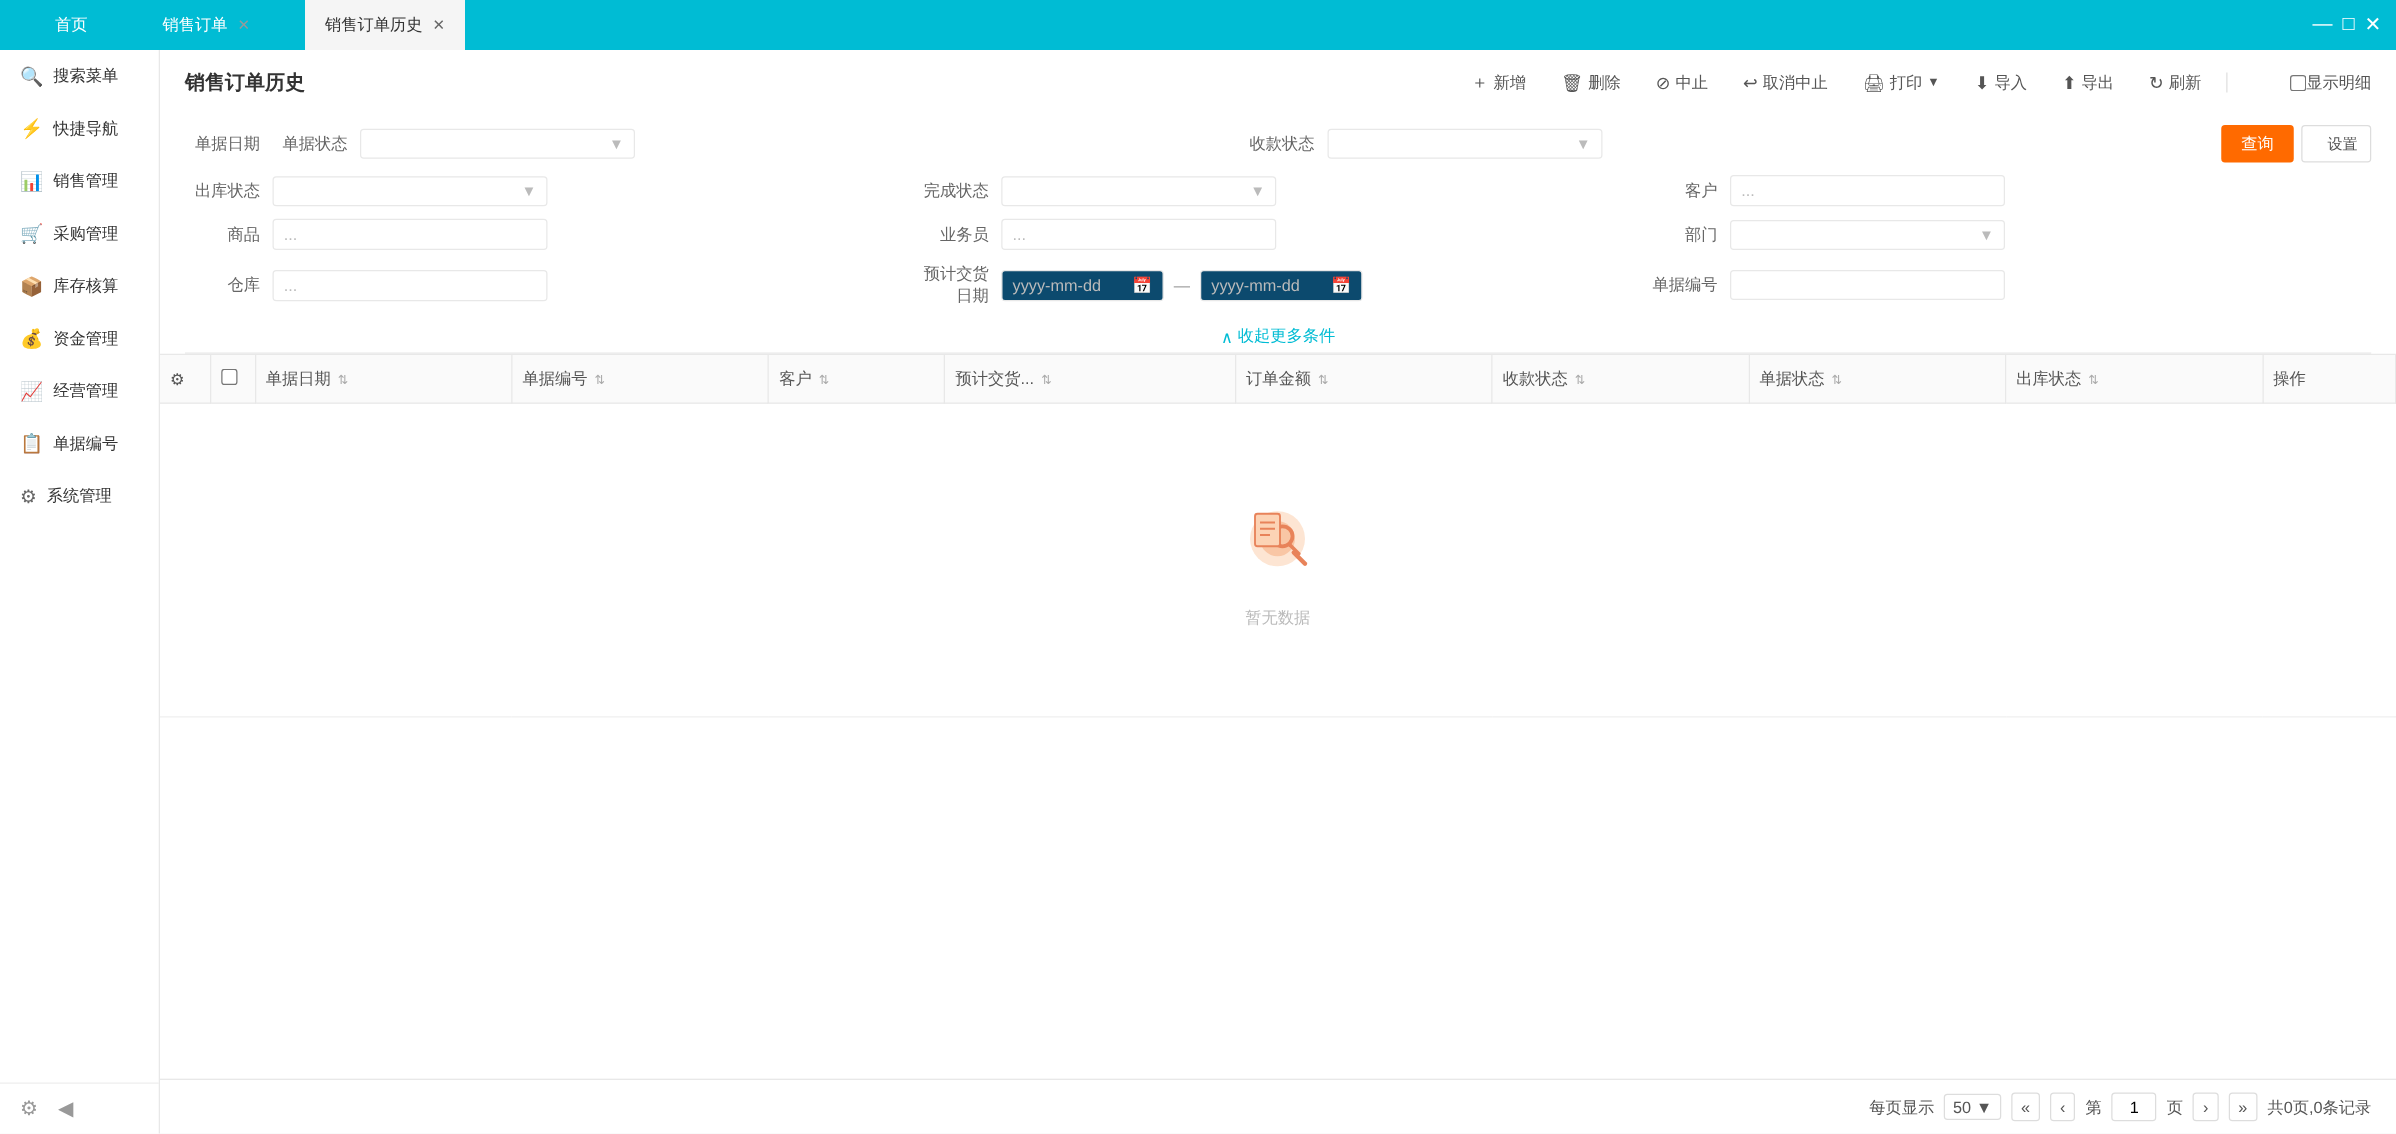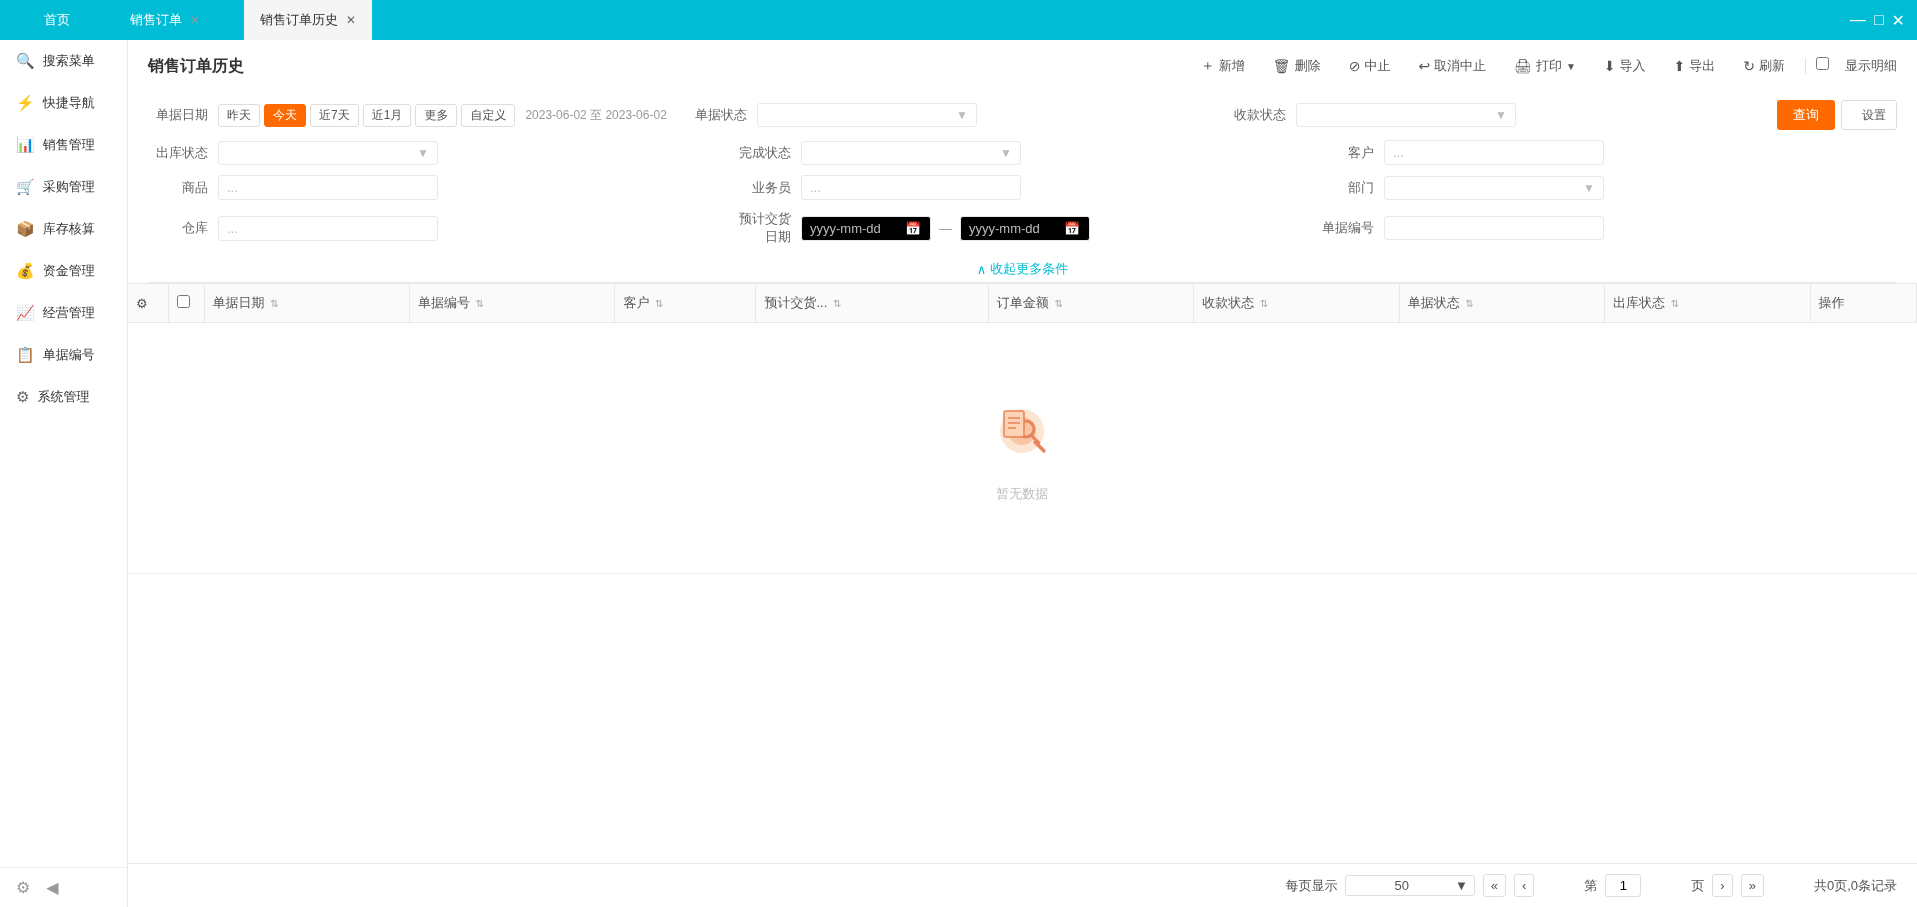--- a/index.html
+++ b/index.html
@@ -141,24 +141,25 @@
       background: #ff6a00;
       color: #fff;
       border: none;
       padding: 6px 16px;
       border-radius: 3px;
       cursor: pointer;
       font-size: 13px;
     }
     .show-detail-check {
       display: flex;
-      align-items: flex-start;
-      gap: 16px;
+      align-items: center;
+      gap: 0;
       font-size: 12px;
       color: #555;
+      margin-left: 40px;
     }
 
     
     .filter-area {
       background: #fff;
       padding: 12px 20px;
       border-bottom: 1px solid #e8e8e8;
       flex-shrink: 0;
     }
     .filter-row {
@@ -232,21 +233,21 @@
       padding: 4px 8px;
       background: #fff;
       min-width: 120px;
       color: #bbb;
       font-size: 12px;
     }
     .filter-input-date {
       border: 1px solid #e8e8e8;
       border-radius: 3px;
       padding: 4px 8px;
-      background: #000000;
+      background: #0c4a6e;
       min-width: 130px;
       color: #bbb;
       font-size: 12px;
       display: flex;
       align-items: center;
       justify-content: space-between;
     }
     .date-dash { padding: 0 4px; color: #999; }
     .collapse-row {
       display: flex;
@@ -313,21 +314,21 @@
     .pagination-bar {
       background: #fff;
       border-top: 1px solid #e8e8e8;
       padding: 10px 20px;
       display: flex;
       align-items: center;
       justify-content: flex-end;
       gap: 8px;
       flex-shrink: 0;
     }
-    .pagination-bar span { color: #555; font-size: 13px; margin-left: 42px; }
+    .pagination-bar span { color: #555; font-size: 13px; }
     .page-size-select {
       display: flex;
       align-items: center;
       border: 1px solid #ddd;
       border-radius: 3px;
       padding: 2px 6px;
       cursor: pointer;
       gap: 4px;
       font-size: 13px;
       justify-content: flex-end;
@@ -465,31 +466,20 @@
             <input type="checkbox" style="">
             <span>显示明细</span>
           </label>
         </div>
       </div>
 
       <div class="filter-area" style="padding: 10px 0 0 0;">
 
         <div class="filter-row">
           <span class="filter-label">单据日期</span>
-          <div class="filter-value">
-            <div class="date-tag">
-              <button class="date-btn">昨天</button>
-              <button class="date-btn active">今天</button>
-              <button class="date-btn">近7天</button>
-              <button class="date-btn">近1月</button>
-              <button class="date-btn">更多</button>
-              <button class="date-btn">自定义</button>
-            </div>
-            <span class="date-range">2023-06-02 至 2023-06-02</span>
-          </div>
           <span class="filter-label">单据状态</span>
           <div class="filter-value">
             <div class="filter-select" style="min-width:220px;">
               <span></span>
               <span>▼</span>
             </div>
           </div>
           <span class="filter-label">收款状态</span>
           <div class="filter-value">
             <div class="filter-select" style="min-width:220px;">

